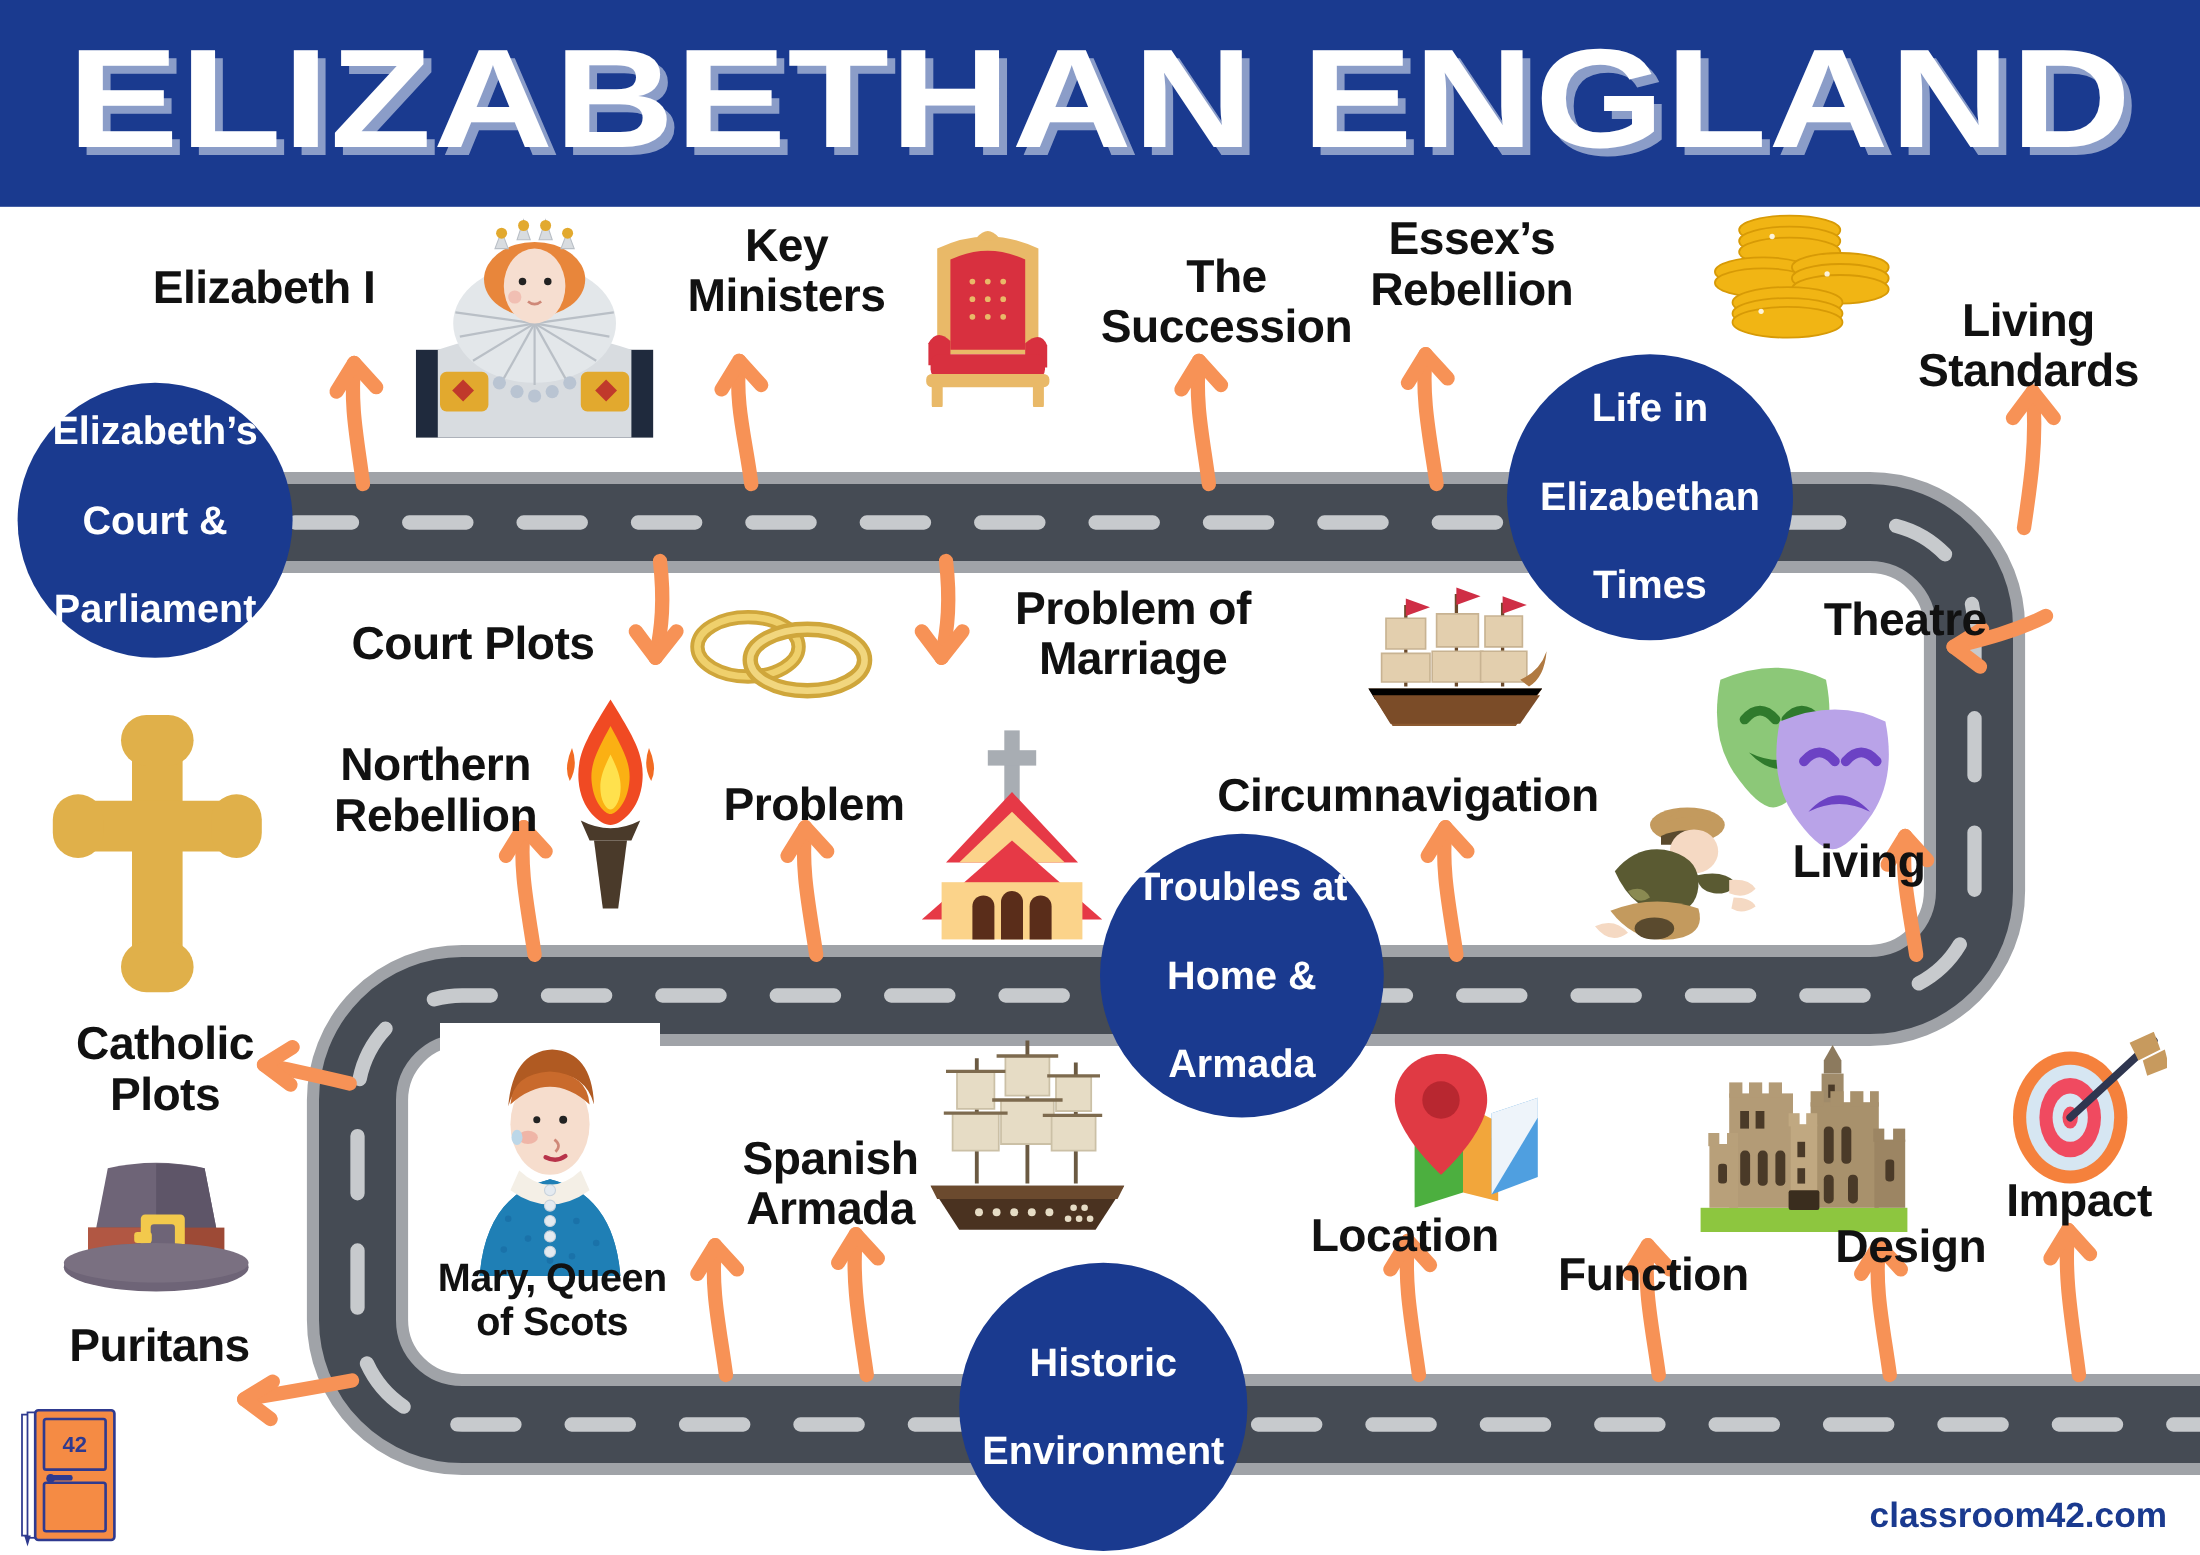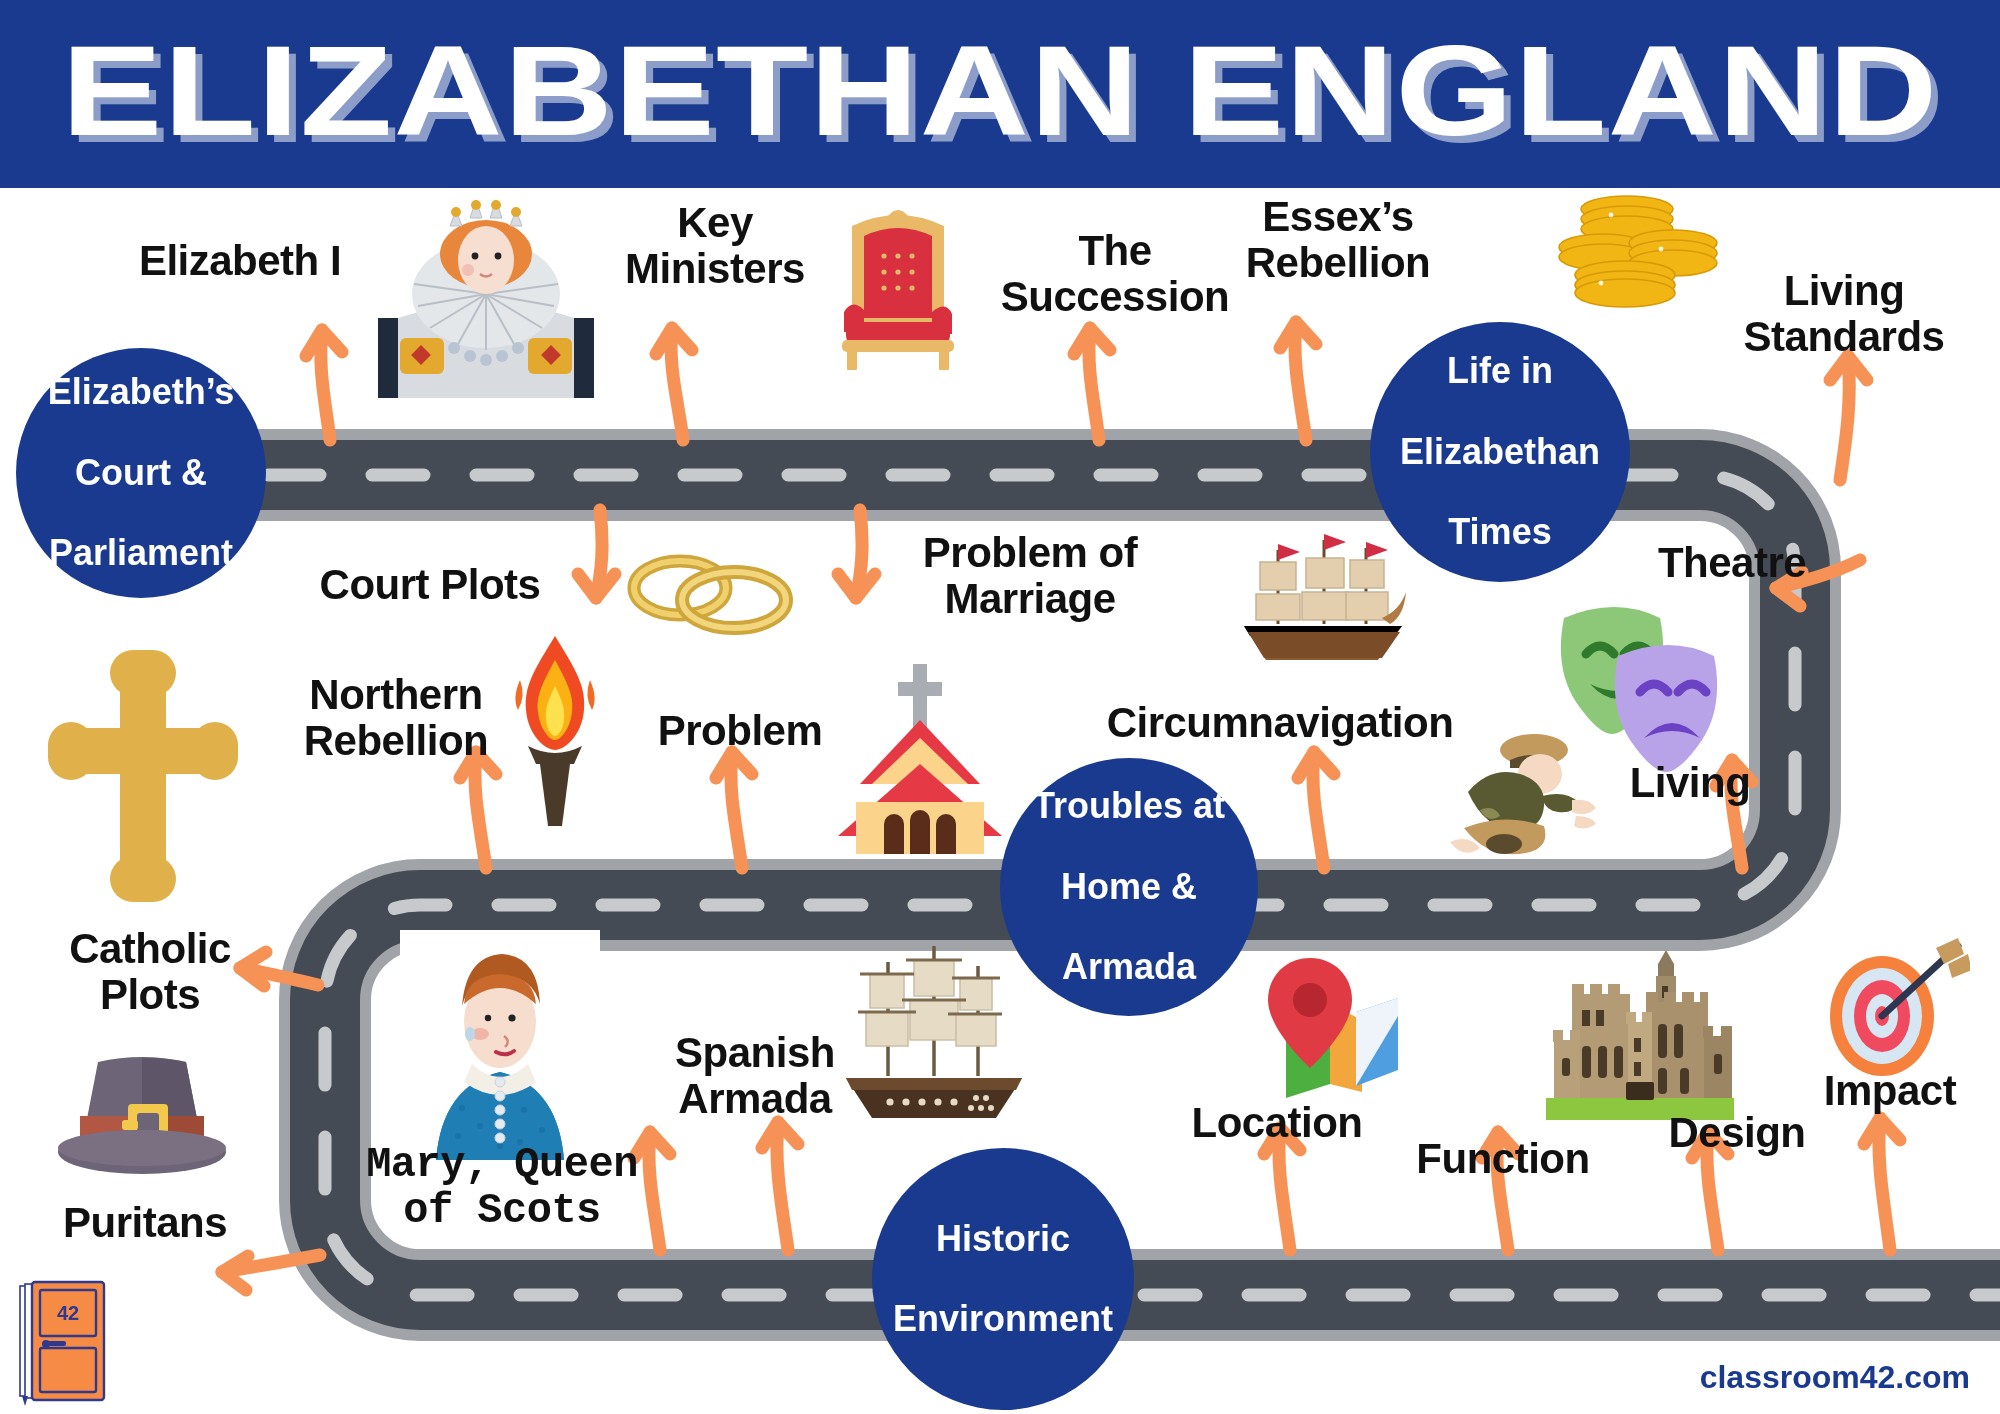--- a/index.html
+++ b/index.html
@@ -580,21 +580,21 @@
 
 <div class="label" style="left:30px;top:926px;width:240px;font-size:42px;">
   <div>Catholic</div>
   <div>Plots</div>
 </div>
 
 <div class="label" style="left:30px;top:1200px;width:230px;font-size:42px;">
   <div>Puritans</div>
 </div>
 
-<div class="label" style="left:352px;top:1142px;width:300px;font-size:42px;font-family:Liberation Mono, monospace;">
+<div class="label" style="left:352px;top:1142px;width:300px;font-size:36px;">
   <div>Mary, Queen</div>
   <div>of Scots</div>
 </div>
 
 <div class="label" style="left:630px;top:1030px;width:250px;font-size:42px;">
   <div>Spanish</div>
   <div>Armada</div>
 </div>
 
 <div class="label" style="left:1152px;top:1100px;width:250px;font-size:42px;">

